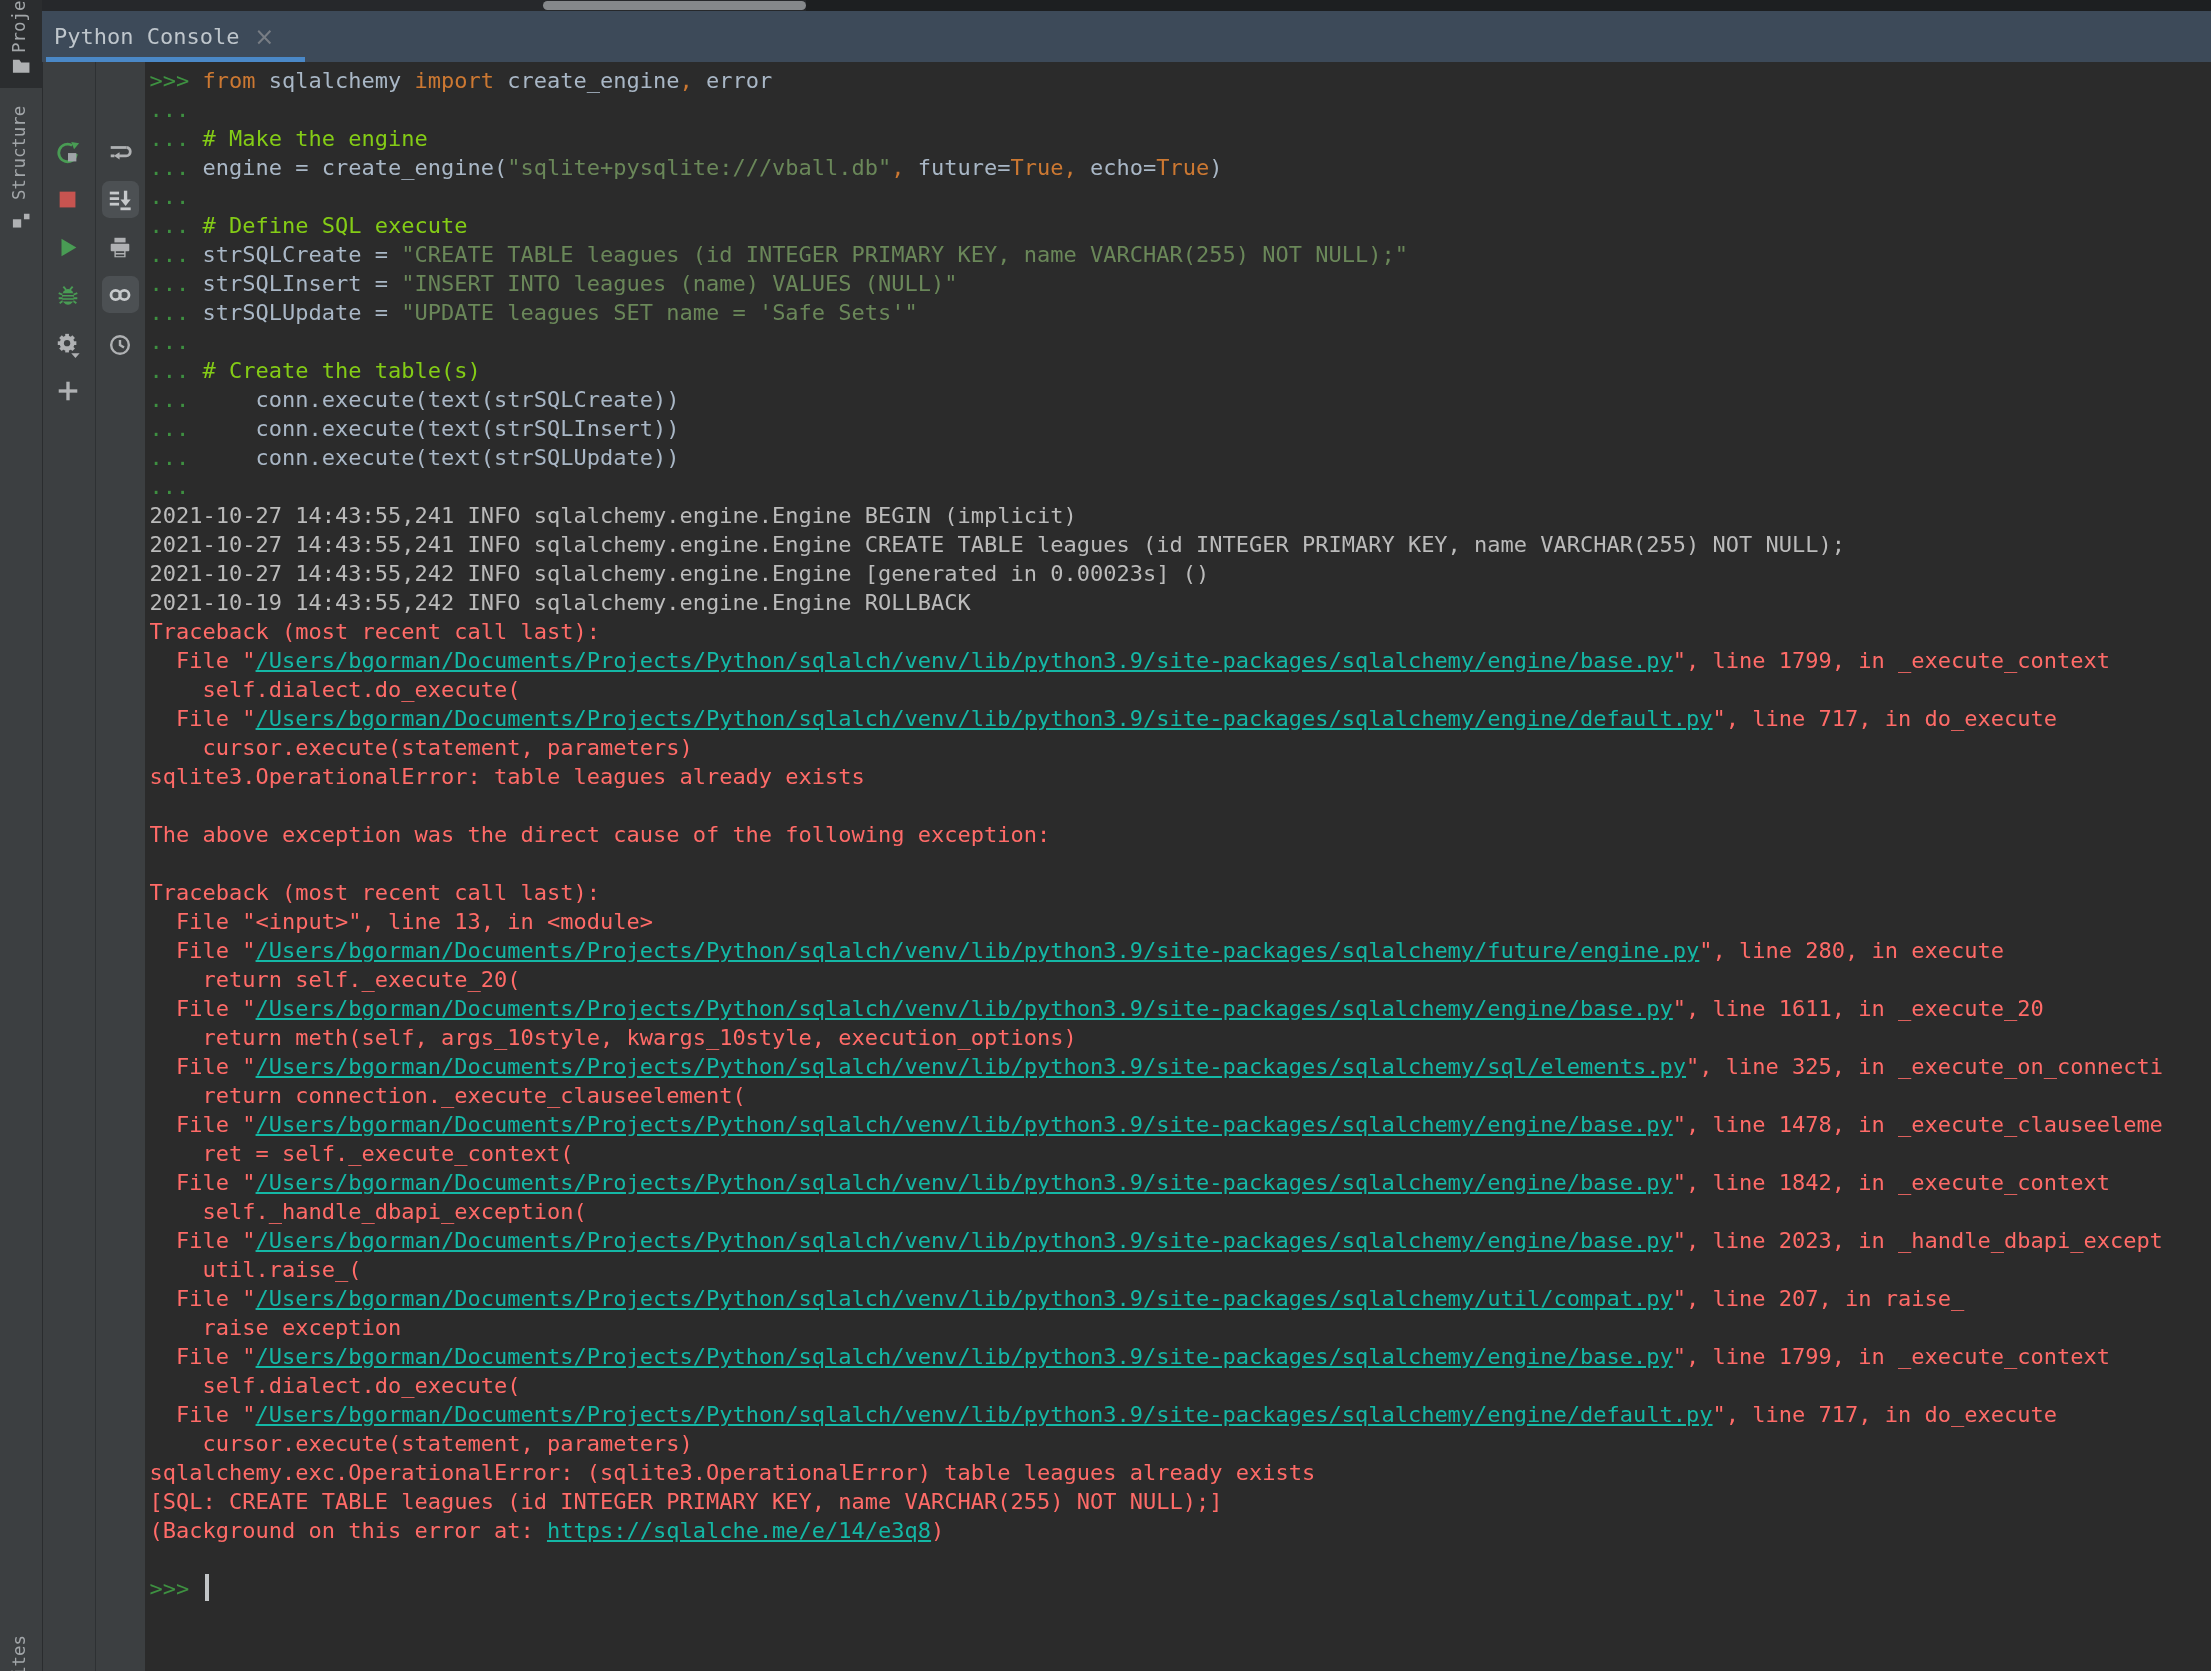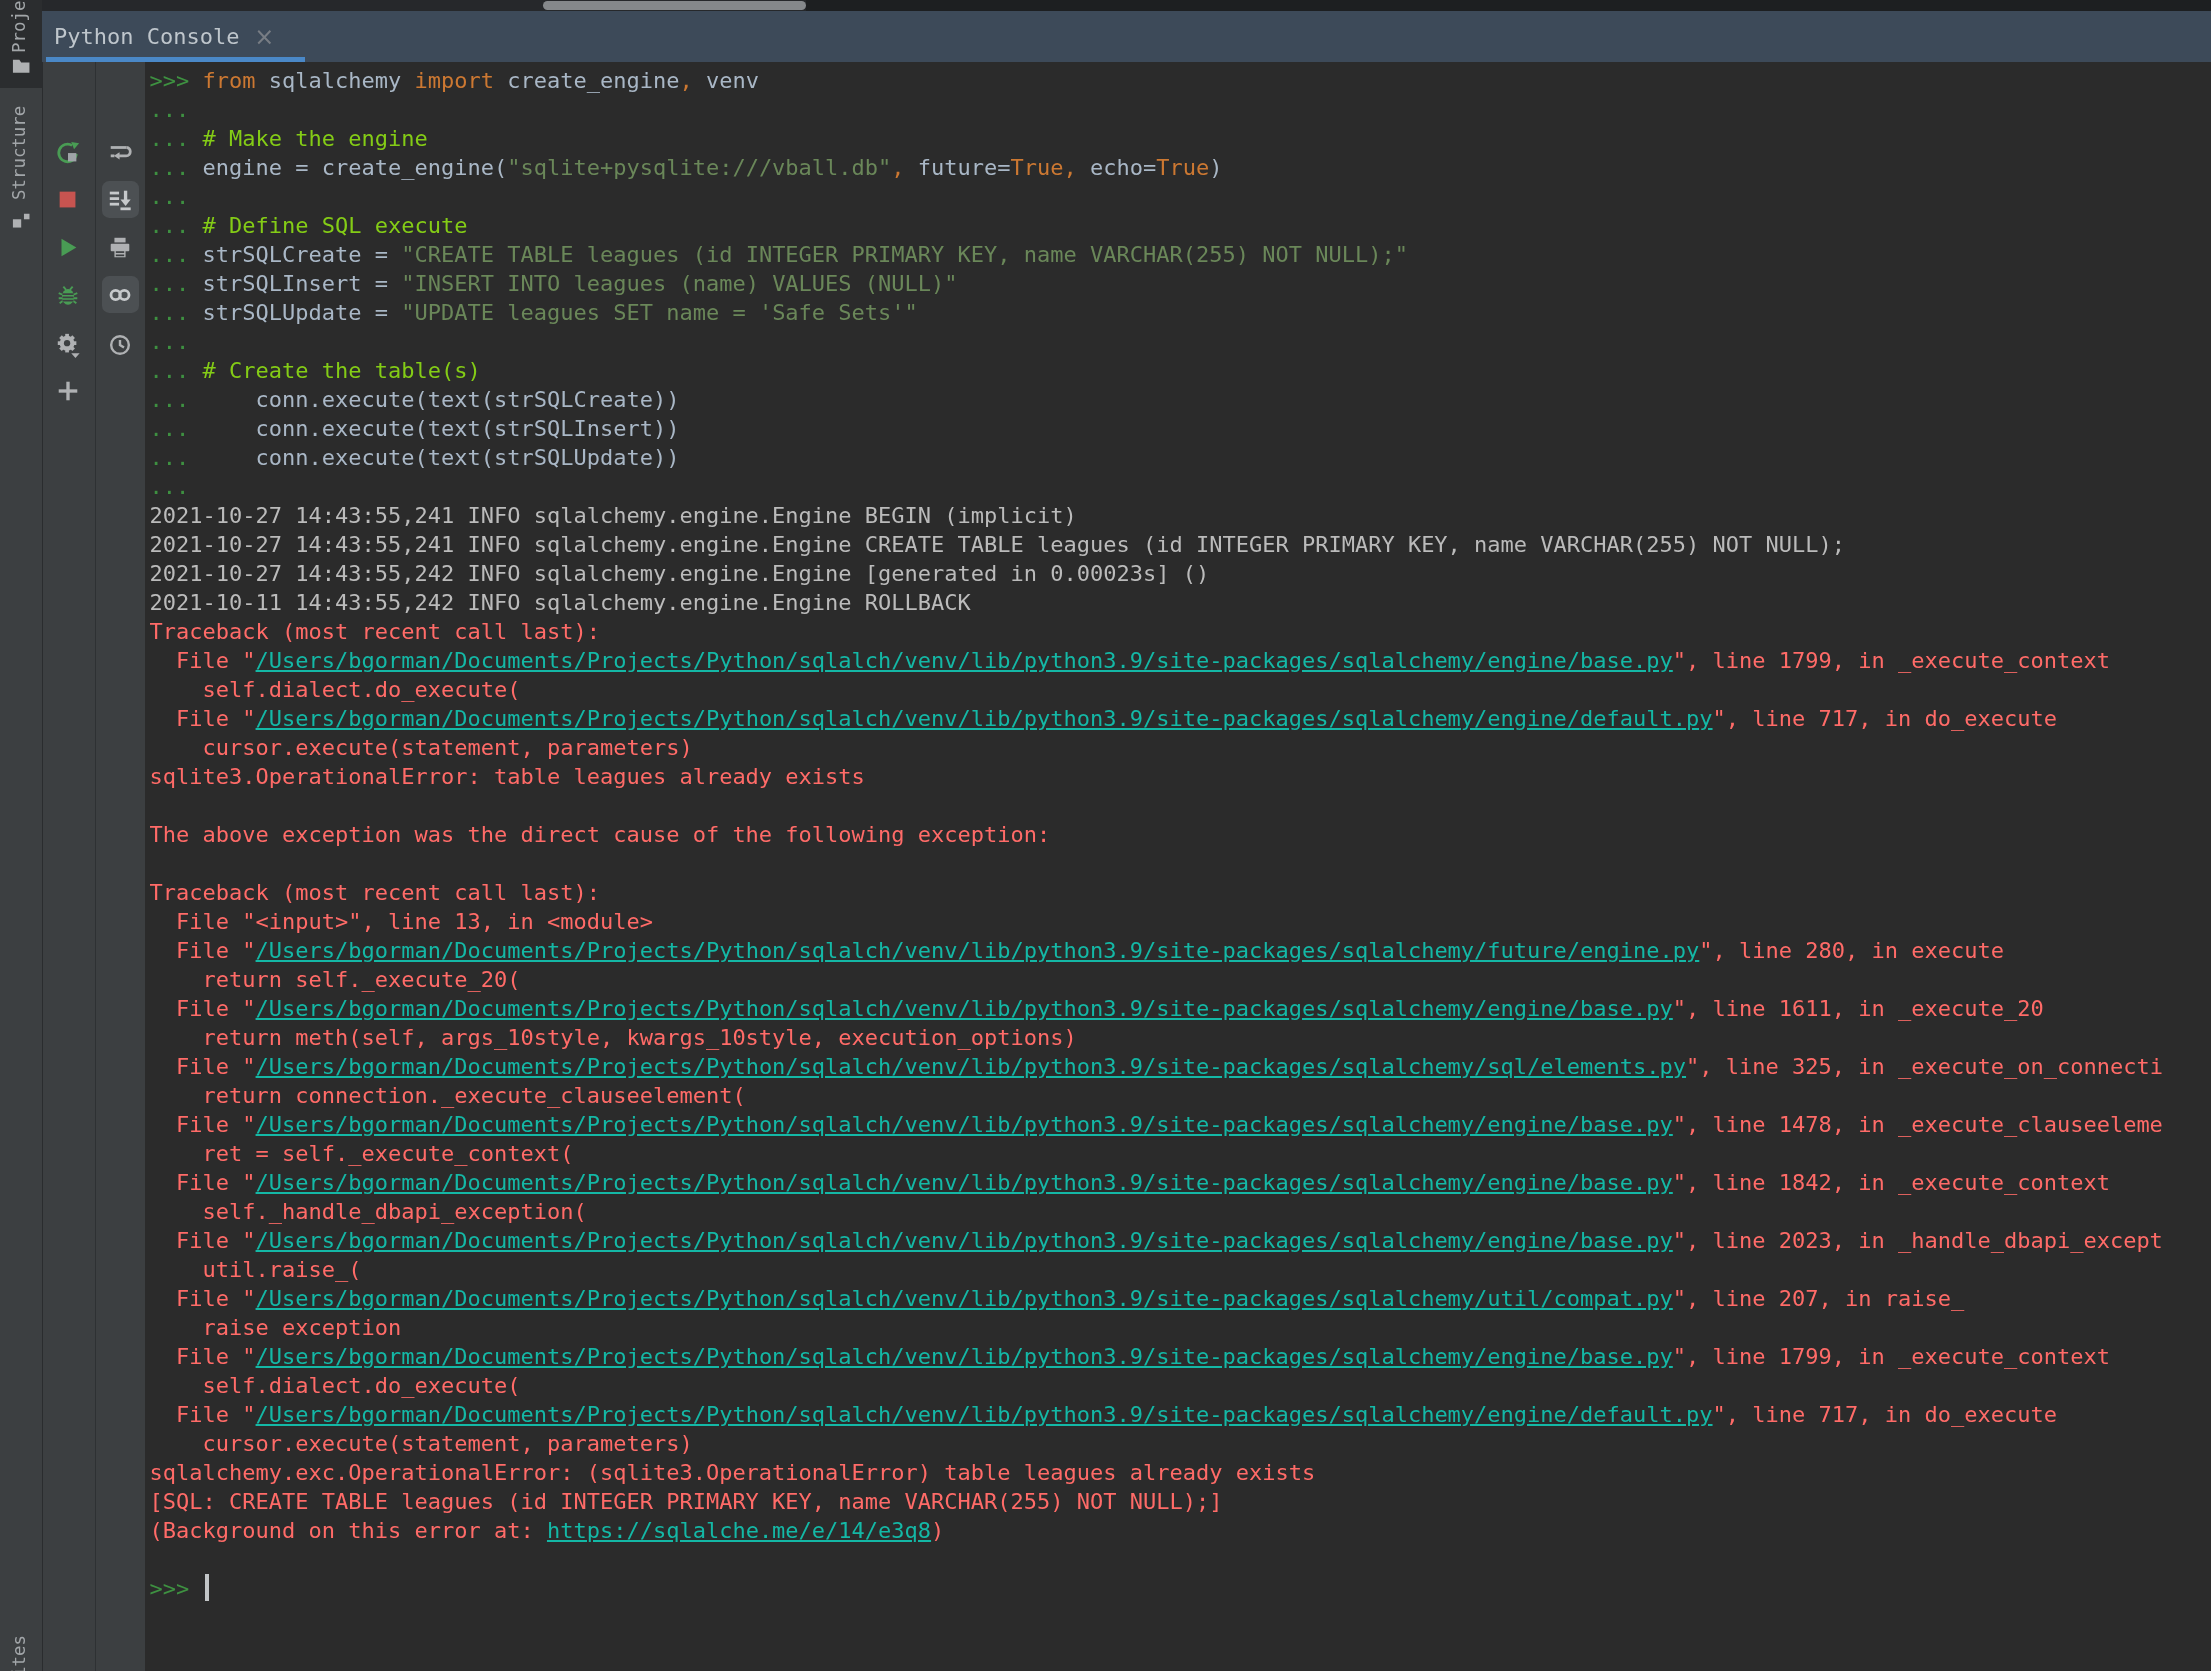--- a/index.html
+++ b/index.html
@@ -182,39 +182,39 @@
     <svg width="26" height="26" viewBox="0 0 28 28">
       <g fill="none" stroke="#AFB1B3" stroke-width="2.6">
         <circle cx="14" cy="14" r="9.5"></circle>
         <path d="M14 8.5 V14 L18.3 16.7"></path>
       </g>
     </svg>
   </div>
 </div>
 
 <div class="console">
-    <div class="line"><span class="c-prm">&gt;&gt;&gt; </span><span class="c-kw">from</span><span class="c-def"> sqlalchemy </span><span class="c-kw">import</span><span class="c-def"> create_engine</span><span class="c-kw">,</span><span class="c-def"> venv</span></div>
+    <div class="line"><span class="c-prm">&gt;&gt;&gt; </span><span class="c-kw">from</span><span class="c-def"> sqlalchemy </span><span class="c-kw">import</span><span class="c-def"> create_engine</span><span class="c-kw">,</span><span class="c-def"> error</span></div>
     <div class="line"><span class="c-prm">... </span></div>
     <div class="line"><span class="c-prm">... </span><span class="c-com"># Make the engine</span></div>
     <div class="line"><span class="c-prm">... </span><span class="c-def">engine = create_engine(</span><span class="c-str">"sqlite+pysqlite:///vball.db"</span><span class="c-kw">,</span><span class="c-def"> future=</span><span class="c-kw">True</span><span class="c-kw">,</span><span class="c-def"> echo=</span><span class="c-kw">True</span><span class="c-def">)</span></div>
     <div class="line"><span class="c-prm">... </span></div>
     <div class="line"><span class="c-prm">... </span><span class="c-com"># Define SQL execute</span></div>
     <div class="line"><span class="c-prm">... </span><span class="c-def">strSQLCreate = </span><span class="c-str">"CREATE TABLE leagues (id INTEGER PRIMARY KEY, name VARCHAR(255) NOT NULL);"</span></div>
     <div class="line"><span class="c-prm">... </span><span class="c-def">strSQLInsert = </span><span class="c-str">"INSERT INTO leagues (name) VALUES (NULL)"</span></div>
     <div class="line"><span class="c-prm">... </span><span class="c-def">strSQLUpdate = </span><span class="c-str">"UPDATE leagues SET name = 'Safe Sets'"</span></div>
     <div class="line"><span class="c-prm">... </span></div>
     <div class="line"><span class="c-prm">... </span><span class="c-com"># Create the table(s)</span></div>
     <div class="line"><span class="c-prm">... </span><span class="c-def">    conn.execute(text(strSQLCreate))</span></div>
     <div class="line"><span class="c-prm">... </span><span class="c-def">    conn.execute(text(strSQLInsert))</span></div>
     <div class="line"><span class="c-prm">... </span><span class="c-def">    conn.execute(text(strSQLUpdate))</span></div>
     <div class="line"><span class="c-prm">... </span></div>
     <div class="line"><span class="c-out">2021-10-27 14:43:55,241 INFO sqlalchemy.engine.Engine BEGIN (implicit)</span></div>
     <div class="line"><span class="c-out">2021-10-27 14:43:55,241 INFO sqlalchemy.engine.Engine CREATE TABLE leagues (id INTEGER PRIMARY KEY, name VARCHAR(255) NOT NULL);</span></div>
     <div class="line"><span class="c-out">2021-10-27 14:43:55,242 INFO sqlalchemy.engine.Engine [generated in 0.00023s] ()</span></div>
-    <div class="line"><span class="c-out">2021-10-11 14:43:55,242 INFO sqlalchemy.engine.Engine ROLLBACK</span></div>
+    <div class="line"><span class="c-out">2021-10-19 14:43:55,242 INFO sqlalchemy.engine.Engine ROLLBACK</span></div>
     <div class="line"><span class="c-err">Traceback (most recent call last):</span></div>
     <div class="line"><span class="c-err">  File "</span><span class="c-lnk">/Users/bgorman/Documents/Projects/Python/sqlalch/venv/lib/python3.9/site-packages/sqlalchemy/engine/base.py</span><span class="c-err">", line 1799, in _execute_context</span></div>
     <div class="line"><span class="c-err">    self.dialect.do_execute(</span></div>
     <div class="line"><span class="c-err">  File "</span><span class="c-lnk">/Users/bgorman/Documents/Projects/Python/sqlalch/venv/lib/python3.9/site-packages/sqlalchemy/engine/default.py</span><span class="c-err">", line 717, in do_execute</span></div>
     <div class="line"><span class="c-err">    cursor.execute(statement, parameters)</span></div>
     <div class="line"><span class="c-err">sqlite3.OperationalError: table leagues already exists</span></div>
     <div class="line"></div>
     <div class="line"><span class="c-err">The above exception was the direct cause of the following exception:</span></div>
     <div class="line"></div>
     <div class="line"><span class="c-err">Traceback (most recent call last):</span></div>

